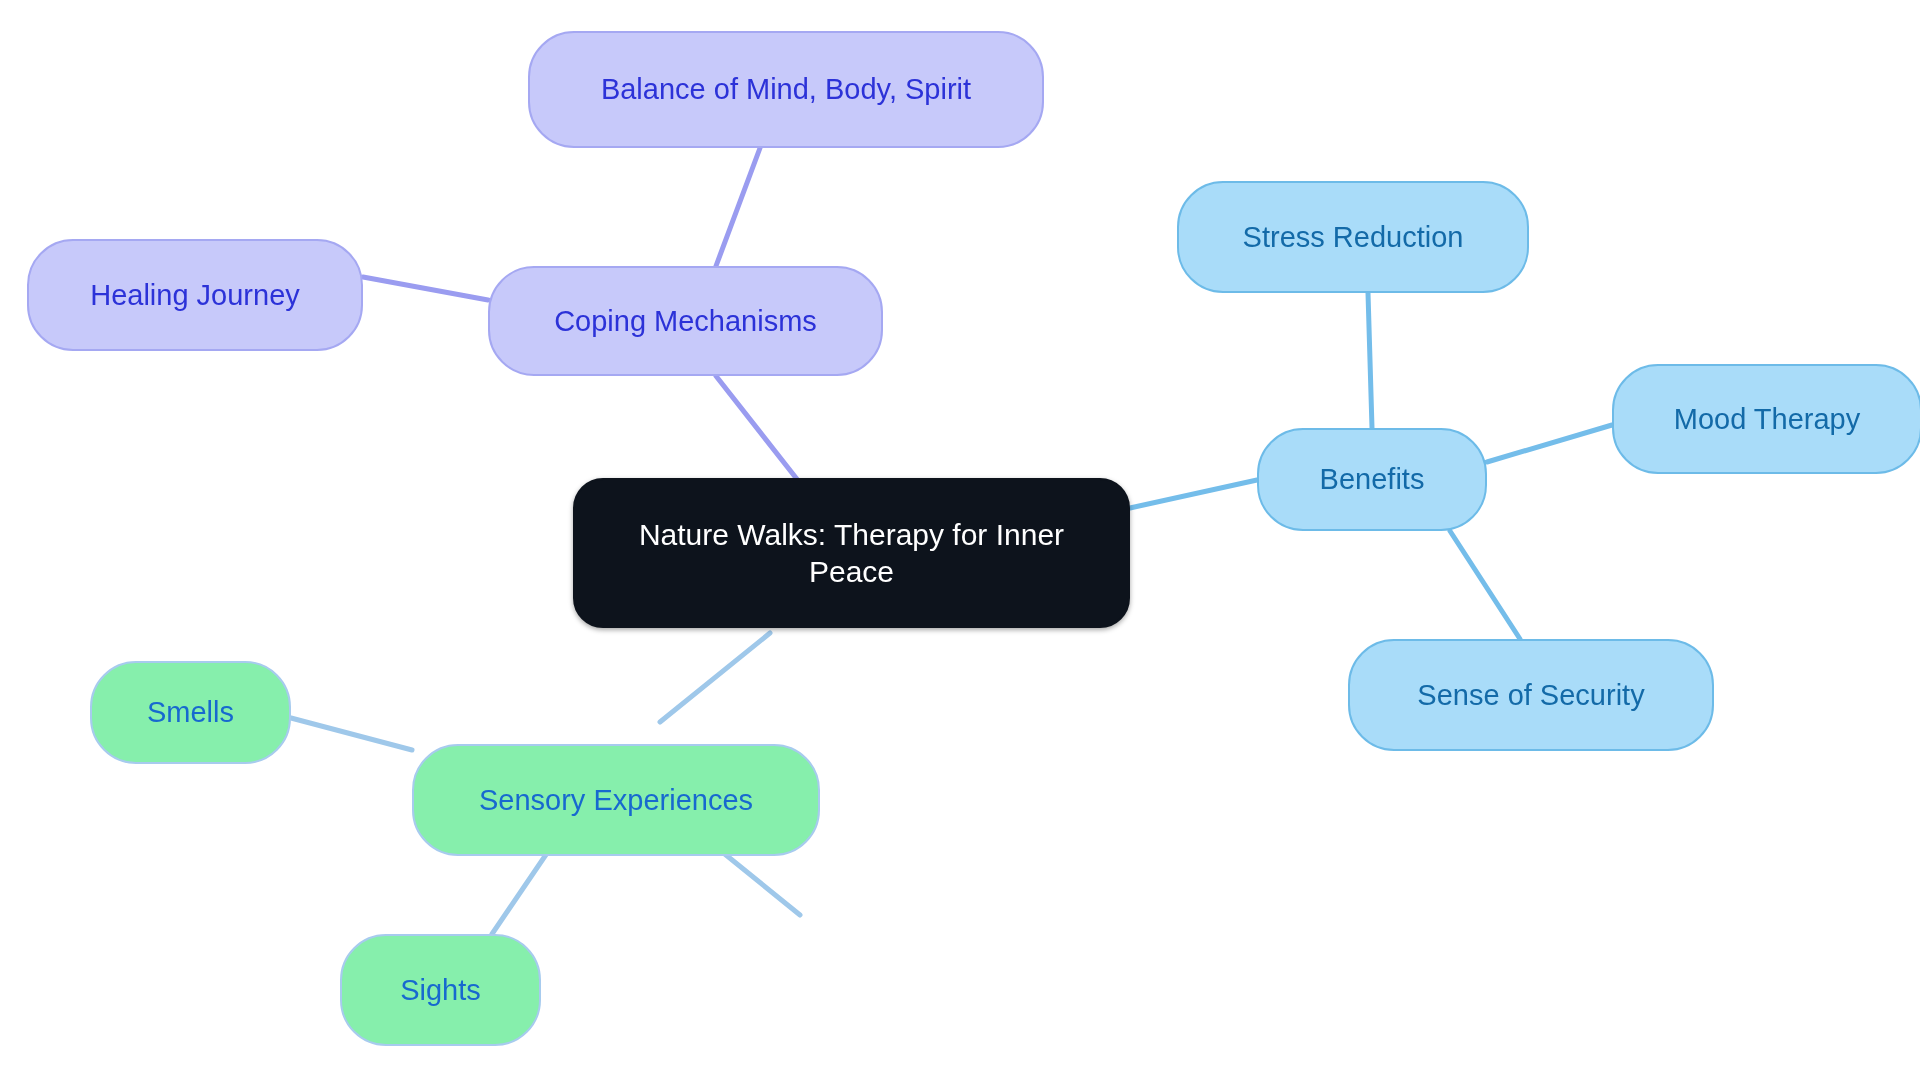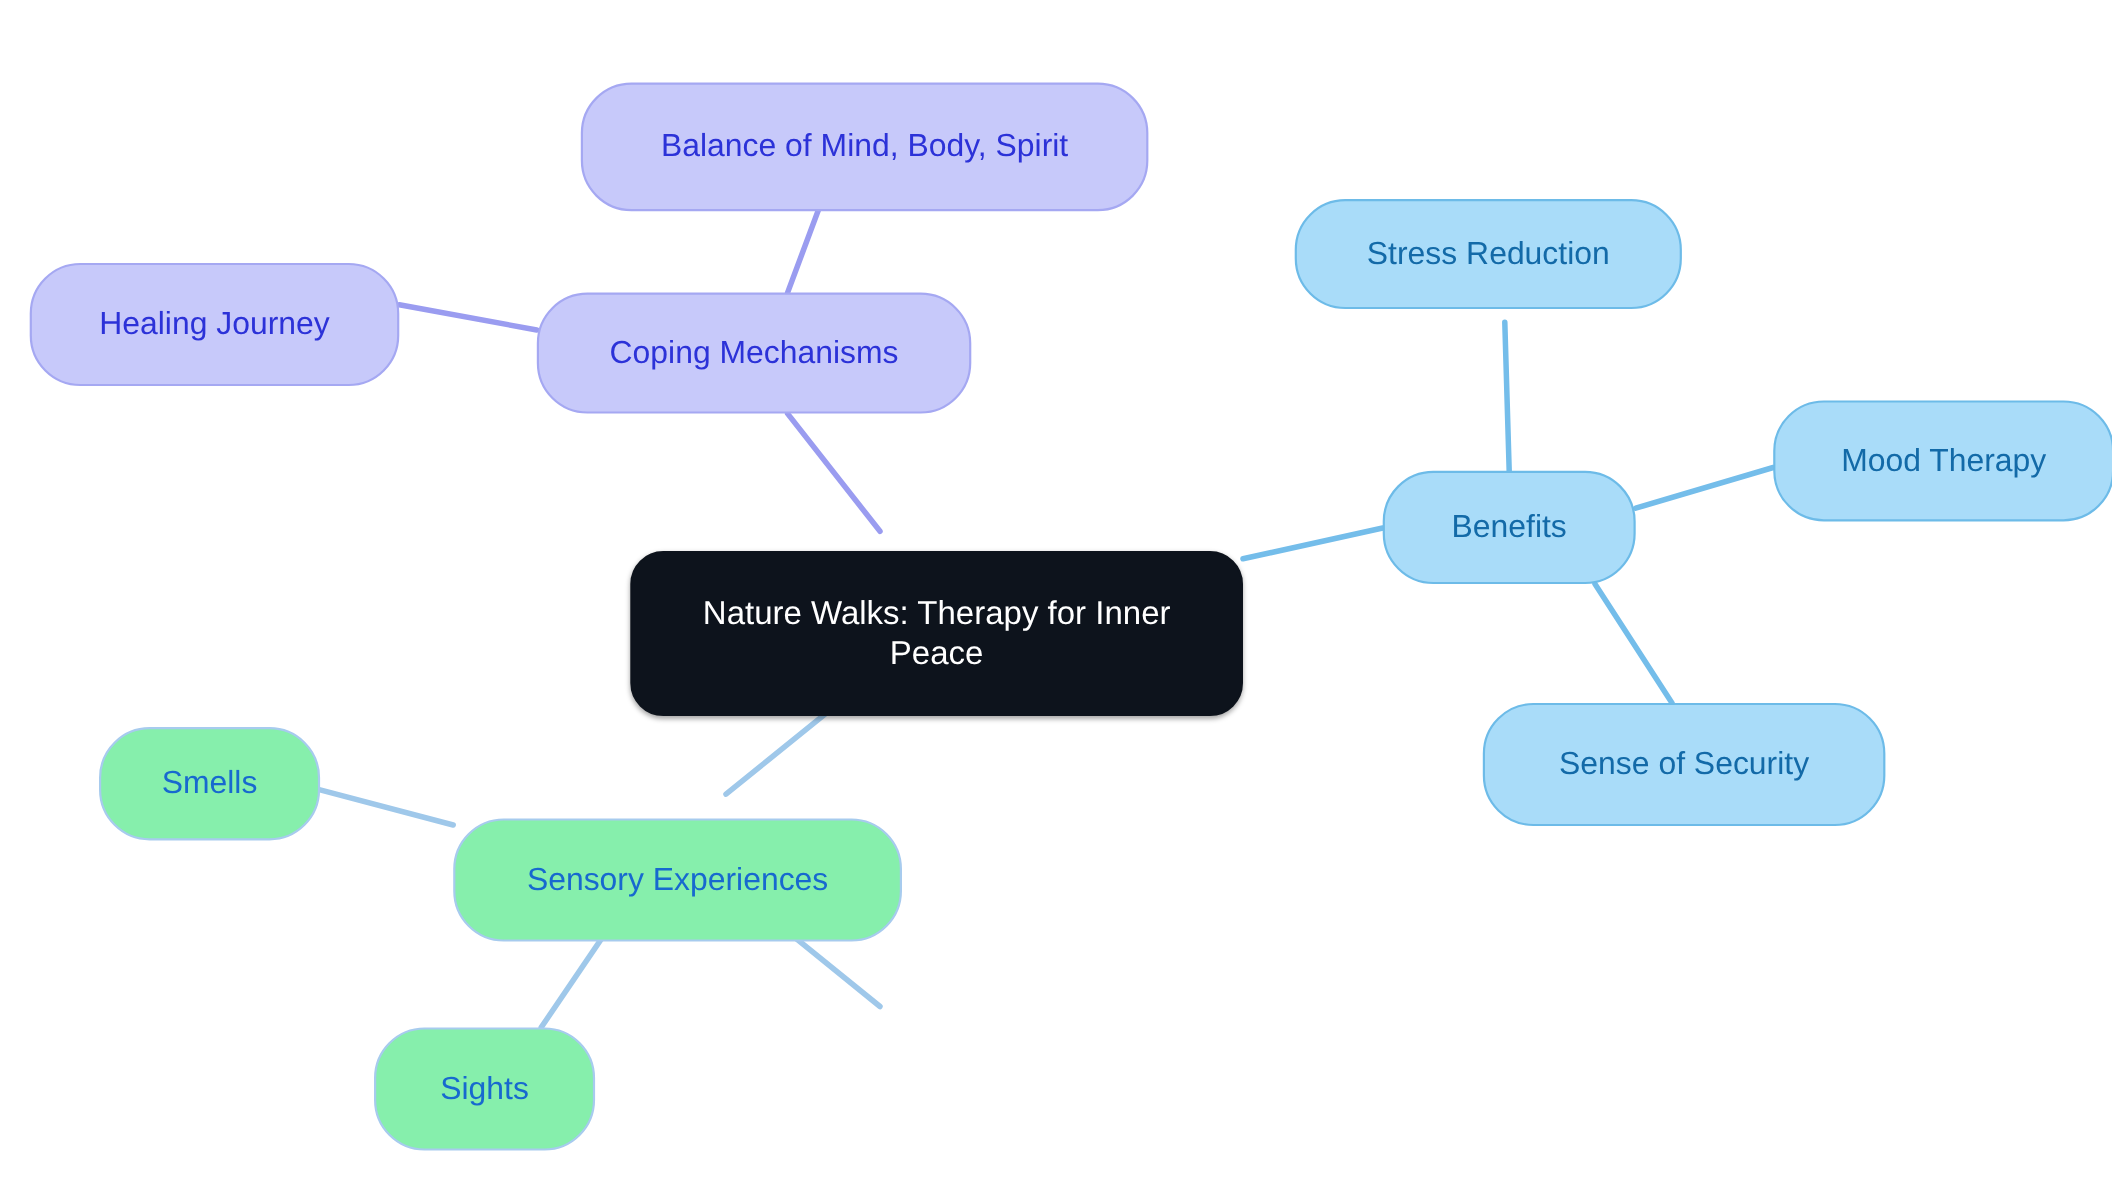--- a/index.html
+++ b/index.html
@@ -85,29 +85,29 @@
       <line x1="1130" y1="508" x2="1257" y2="480" stroke="#74bdea" stroke-width="5" stroke-linecap="round"></line>
       <line x1="1372" y1="428" x2="1368" y2="293" stroke="#74bdea" stroke-width="5" stroke-linecap="round"></line>
       <line x1="1487" y1="462" x2="1612" y2="425" stroke="#74bdea" stroke-width="5" stroke-linecap="round"></line>
       <line x1="1450" y1="531" x2="1520" y2="639" stroke="#74bdea" stroke-width="5" stroke-linecap="round"></line>
       <line x1="770" y1="633" x2="660" y2="722" stroke="#9fc8ea" stroke-width="5" stroke-linecap="round"></line>
       <line x1="412" y1="750" x2="291" y2="718" stroke="#9fc8ea" stroke-width="5" stroke-linecap="round"></line>
       <line x1="560" y1="834" x2="492" y2="934" stroke="#9fc8ea" stroke-width="5" stroke-linecap="round"></line>
       <line x1="700" y1="834" x2="800" y2="915" stroke="#9fc8ea" stroke-width="5" stroke-linecap="round"></line>
     </svg>
 
-  <div class="node root" style="left: 573px; top: 501px; width: 557px; height: 150px;"><span>Nature Walks: Therapy for Inner
+  <div class="node root" style="left: 573px; top: 478px; width: 557px; height: 150px;"><span>Nature Walks: Therapy for Inner
 Peace</span></div>
 
   <div class="node purple" style="left: 488px; top: 266px; width: 395px; height: 110px;"><span>Coping Mechanisms</span></div>
-  <div class="node purple" style="left: 528px; top: 31px; width: 516px; height: 117px; margin-top: 44px;"><span>Balance of Mind, Body, Spirit</span></div>
+  <div class="node purple" style="left: 528px; top: 31px; width: 516px; height: 117px;"><span>Balance of Mind, Body, Spirit</span></div>
   <div class="node purple" style="left: 27px; top: 203px; width: 336px; height: 112px; margin-top: 36px;"><span>Healing Journey</span></div>
 
   <div class="node blue" style="left: 1257px; top: 428px; width: 230px; height: 103px;"><span>Benefits</span></div>
-  <div class="node blue" style="left: 1177px; top: 181px; width: 352px; height: 100px;"><span>Stress Reduction</span></div>
+  <div class="node blue" style="left: 1177px; top: 181px; width: 352px; height: 112px;"><span>Stress Reduction</span></div>
   <div class="node blue" style="left: 1612px; top: 364px; width: 310px; height: 110px;"><span>Mood Therapy</span></div>
   <div class="node blue" style="left: 1348px; top: 639px; width: 366px; height: 112px; justify-content: center;"><span>Sense of Security</span></div>
 
   <div class="node paleblue" style="left: 412px; top: 722px; width: 408px; height: 112px; margin-top: 22px;"><span>Sensory Experiences</span></div>
   <div class="node paleblue" style="left: 90px; top: 661px; width: 201px; height: 103px;"><span>Smells</span></div>
   <div class="node paleblue" style="left: 340px; top: 934px; width: 201px; height: 112px;"><span>Sights</span></div>
 
 </div>
 
 </body></html>

